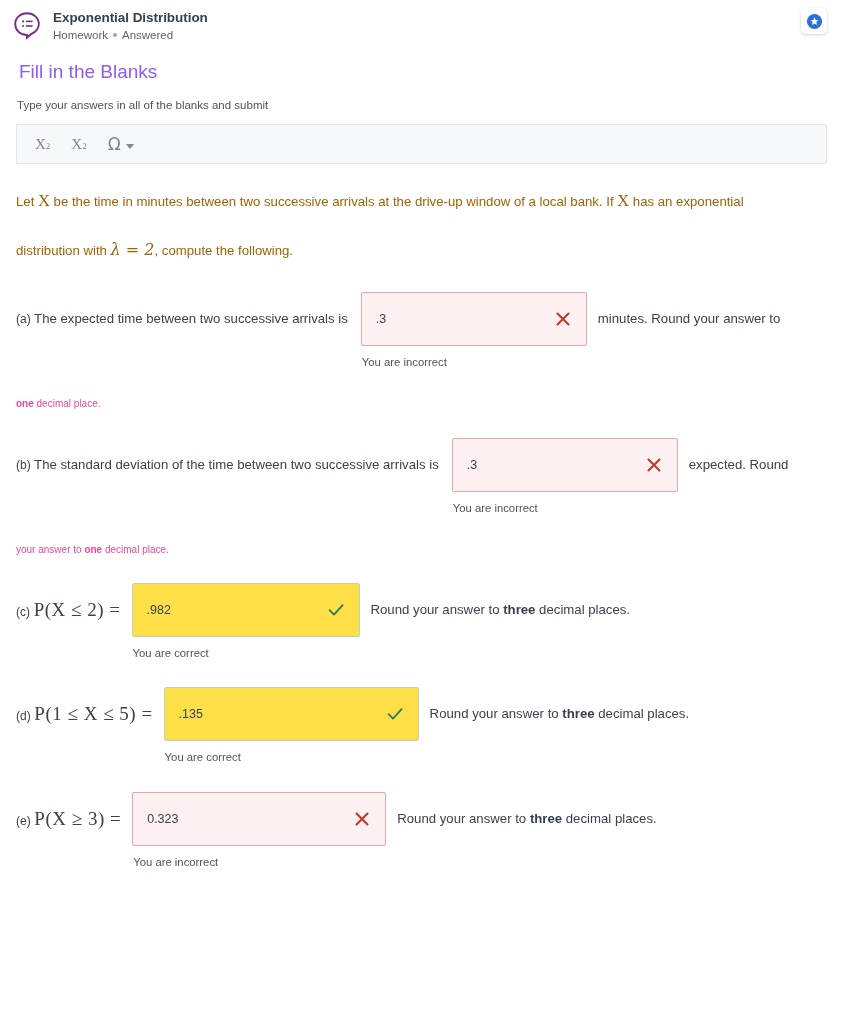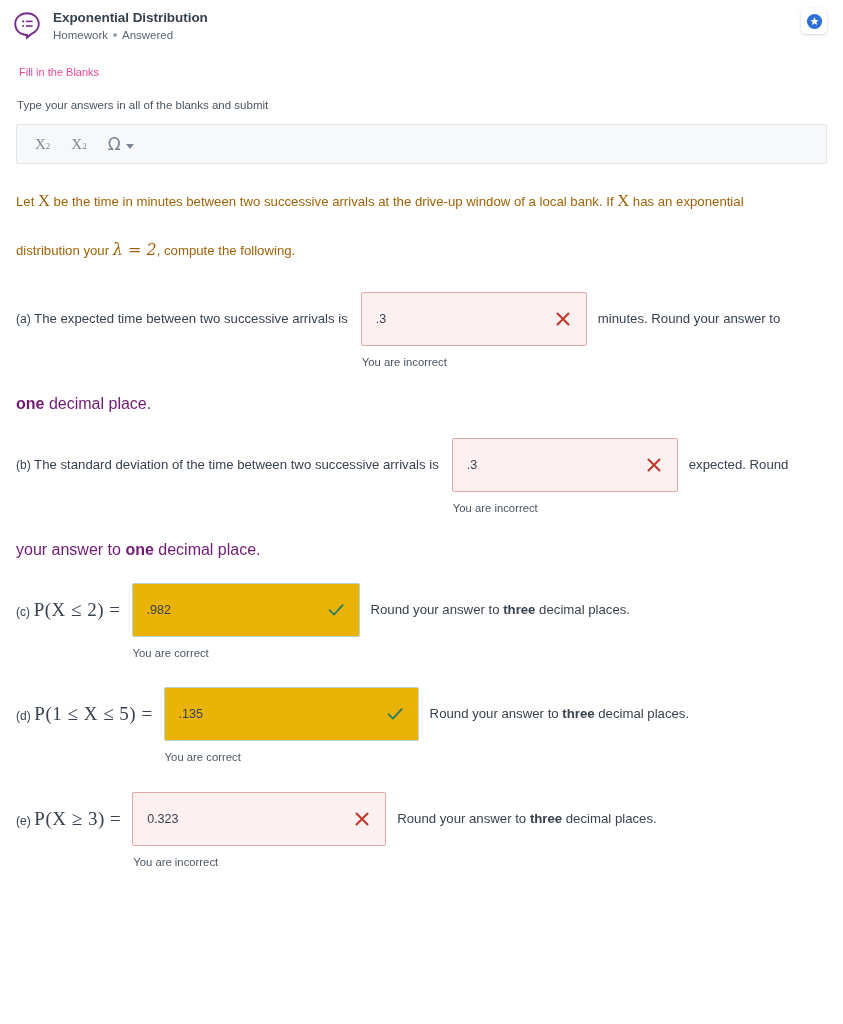--- a/index.html
+++ b/index.html
@@ -60,22 +60,22 @@
     background: #ffffff;
     border-radius: 5px;
     box-shadow: 0 1px 3px rgba(0,0,0,0.18);
     display: flex;
     align-items: center;
     justify-content: center;
   }
 
   
   .section-title {
-    font-size: 11px;
-    color: #ec4899;
+    font-size: 19px;
+    color: #8b5cf6;
     padding: 14px 0 0 19px;
     line-height: 20px;
   }
   .instructions {
     font-size: 11.5px;
     color: #4a5560;
     padding: 16px 0 0 17px;
     line-height: 15px;
   }
 
@@ -166,35 +166,35 @@
     padding: 0 13px 0 14px;
     font-size: 12.5px;
     position: relative;
   }
   .answer-box .val { flex: 1; color: #38424e; }
   .answer-box.incorrect {
     background: #fdf0f1;
     border: 1px solid #e7a8ab;
   }
   .answer-box.correct {
-    background: #eab308;
+    background: #fde047;
     border: 1px solid #b7d5c6;
   }
   .mark { width: 20px; height: 20px; flex: 0 0 20px; }
 
   .feedback {
     font-size: 11.3px;
     color: #4a5560;
     padding-top: 10px;
     padding-left: 1px;
   }
 
   .tailline {
-    font-size: 16px;
-    color: #701a75;
+    font-size: 10px;
+    color: #ec4899;
     line-height: 20px;
     padding-top: 21px;
   }
 </style>
 </head>
 <body>
 
 <div class="header">
   <div class="assign-icon">
     <svg viewBox="0 0 30 30" width="30" height="30">
@@ -238,21 +238,21 @@
     <span class="caret"></span>
   </div>
 </div>
 
 <div class="content">
 
   <div class="para">
     <span>Let </span><span class="m">X</span><span> be the time in minutes between two successive arrivals at the drive-up window of a local bank. If </span><span class="m">X</span><span> has an exponential</span>
   </div>
   <div class="para" style="padding-top:0;line-height:48px">
-    <span>distribution your </span><span class="m-lambda">λ = 2</span><span>, compute the following.</span>
+    <span>distribution with </span><span class="m-lambda">λ = 2</span><span>, compute the following.</span>
   </div>
 
   <div class="qrow" style="padding-top:17px">
     <div class="qlabel">
       <span class="paren">(a)</span>
       <span>The expected time between two successive arrivals is</span>
     </div>
     <div class="answer-wrap" style="margin-left:13px">
       <div class="answer-box incorrect" style="width:226px">
         <span class="val">.3</span>

